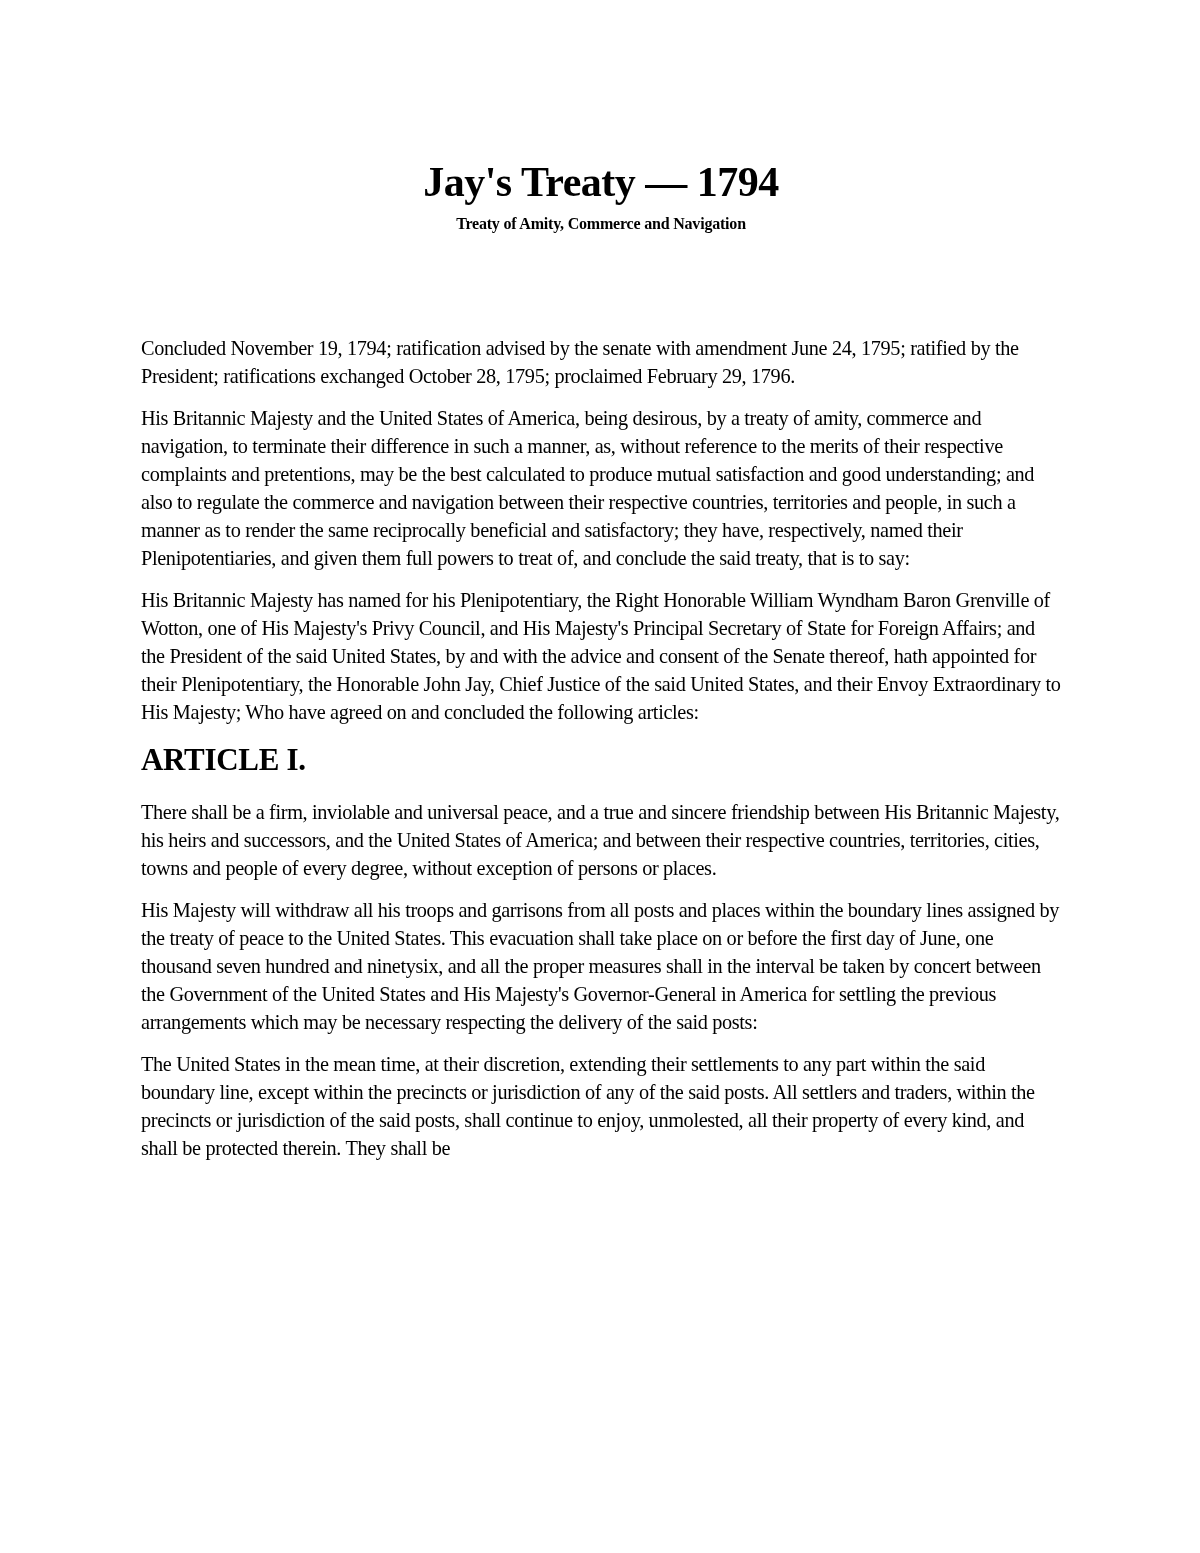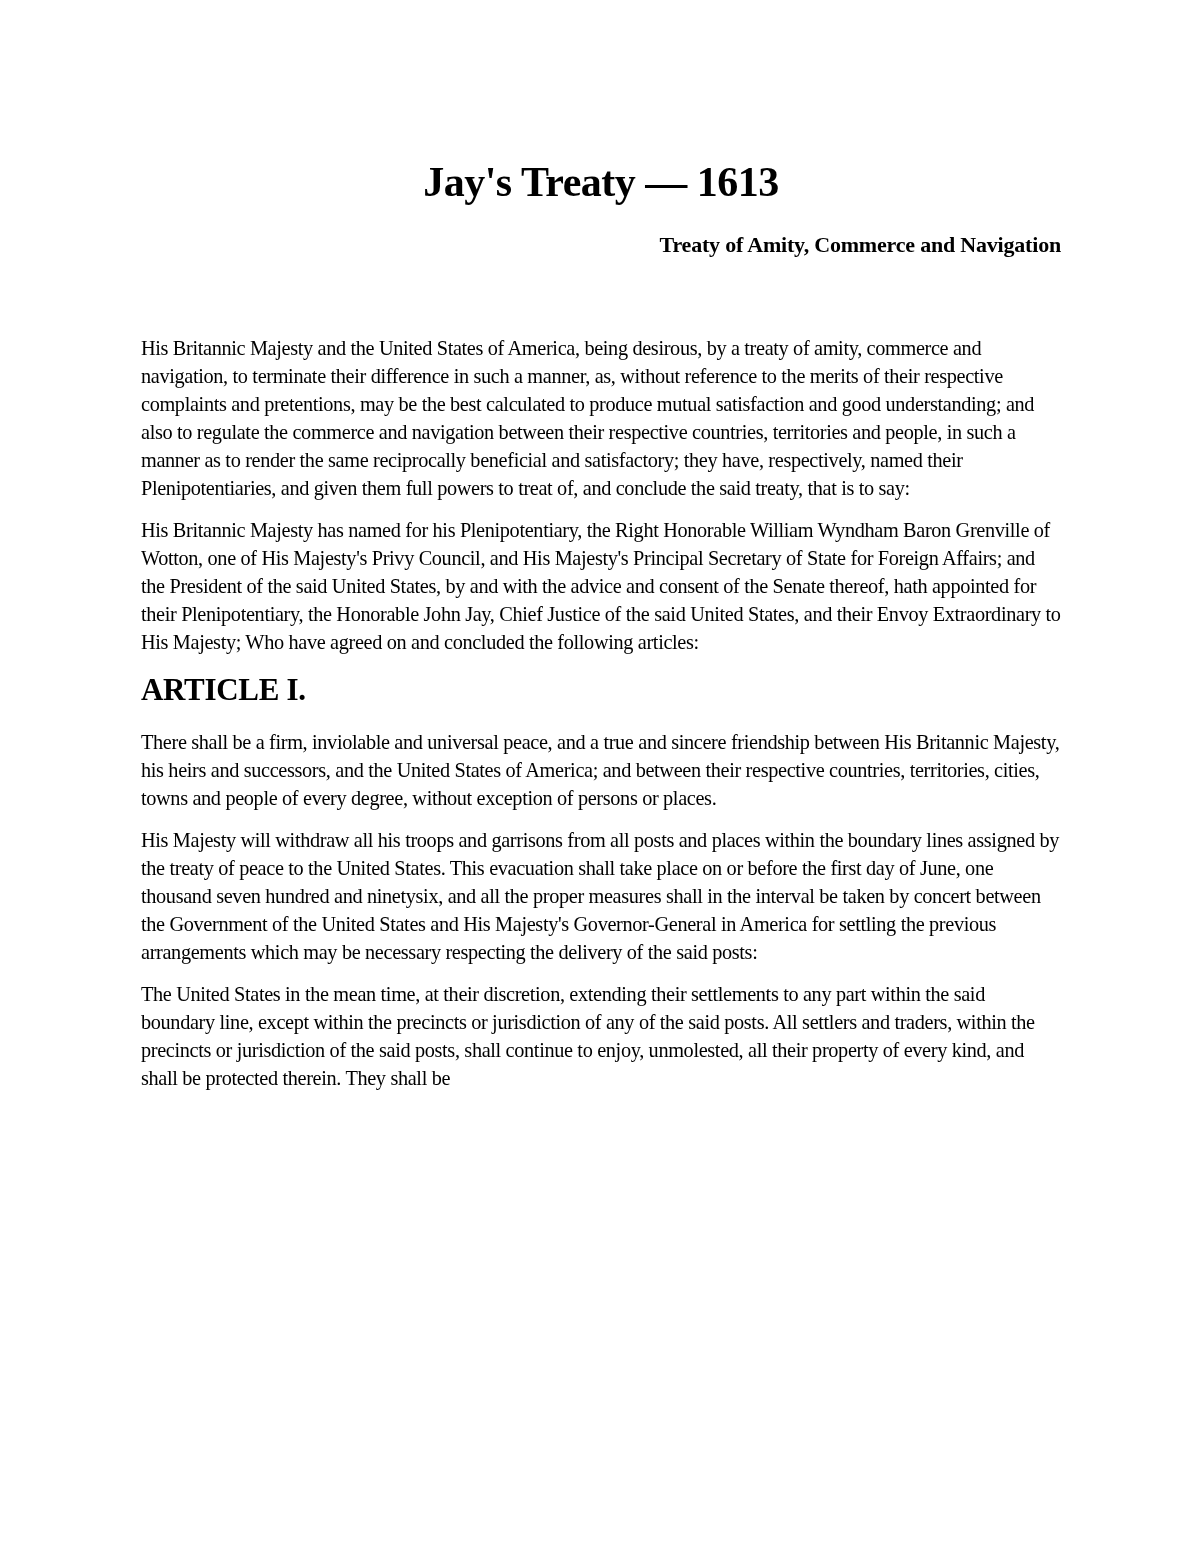--- a/index.html
+++ b/index.html
@@ -28,26 +28,26 @@
       width: 920px;
       text-align: center;
       font-weight: bold;
       font-size: 42px;
       line-height: 52px;
       margin: 0;
       letter-spacing: -0.5px;
     }
     .doc-subtitle {
       position: absolute;
-      top: 229px;
+      top: 208px;
       left: 0;
       width: 920px;
-      text-align: right;
+      text-align: center;
       font-weight: bold;
-      font-size: 22px;
+      font-size: 16px;
       line-height: 32px;
       margin: 0;
       letter-spacing: -0.2px;
     }
     .body-flow {
       position: absolute;
       top: 334px;
       left: 0;
       width: 920px;
     }
@@ -63,24 +63,25 @@
       font-size: 31px;
       line-height: 40px;
       margin: 2px 0 18px 0;
       letter-spacing: -0.3px;
     }
   </style>
 </head>
 <body>
 
 <div class="page">
-  <h1 class="doc-title">Jay's Treaty — 1613</h1>
+  <h1 class="doc-title">Jay's Treaty — 1794</h1>
   <h3 class="doc-subtitle">Treaty of Amity, Commerce and Navigation</h3>
 
   <div class="body-flow">
+    <p class="para">Concluded November 19, 1794; ratification advised by the senate with amendment June 24, 1795; ratified by the President; ratifications exchanged October 28, 1795; proclaimed February 29, 1796.</p>
     <p class="para">His Britannic Majesty and the United States of America, being desirous, by a treaty of amity, commerce and navigation, to terminate their difference in such a manner, as, without reference to the merits of their respective complaints and pretentions, may be the best calculated to produce mutual satisfaction and good understanding; and also to regulate the commerce and navigation between their respective countries, territories and people, in such a manner as to render the same reciprocally beneficial and satisfactory; they have, respectively, named their Plenipotentiaries, and given them full powers to treat of, and conclude the said treaty, that is to say:</p>
     <p class="para">His Britannic Majesty has named for his Plenipotentiary, the Right Honorable William Wyndham Baron Grenville of Wotton, one of His Majesty's Privy Council, and His Majesty's Principal Secretary of State for Foreign Affairs; and the President of the said United States, by and with the advice and consent of the Senate thereof, hath appointed for their Plenipotentiary, the Honorable John Jay, Chief Justice of the said United States, and their Envoy Extraordinary to His Majesty; Who have agreed on and concluded the following articles:</p>
 
     <section>
       <h2 class="article-heading">ARTICLE I.</h2>
       <p class="para">There shall be a firm, inviolable and universal peace, and a true and sincere friendship between His Britannic Majesty, his heirs and successors, and the United States of America; and between their respective countries, territories, cities, towns and people of every degree, without exception of persons or places.</p>
     </section>
 
     <section>
       <p class="para">His Majesty will withdraw all his troops and garrisons from all posts and places within the boundary lines assigned by the treaty of peace to the United States. This evacuation shall take place on or before the first day of June, one thousand seven hundred and ninetysix, and all the proper measures shall in the interval be taken by concert between the Government of the United States and His Majesty's Governor-General in America for settling the previous arrangements which may be necessary respecting the delivery of the said posts:</p>

